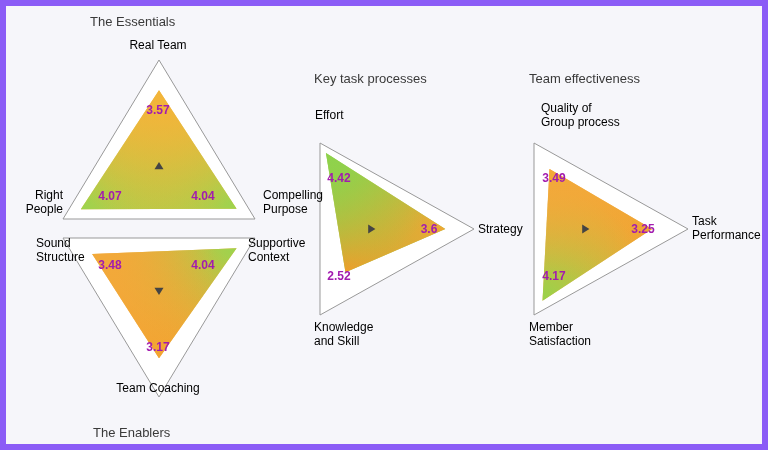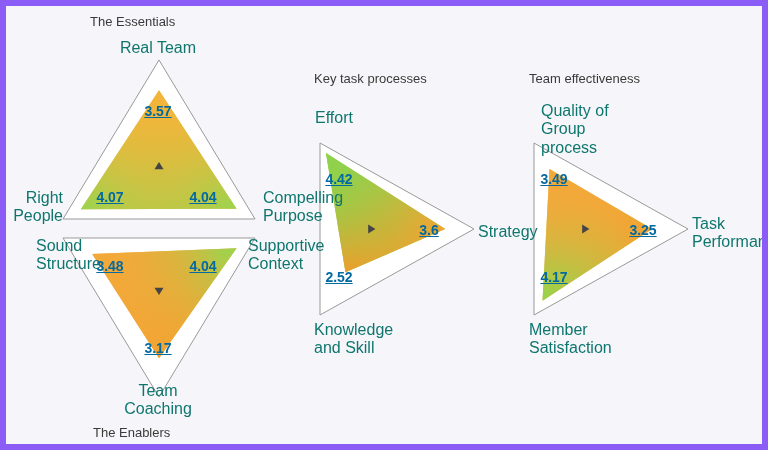--- a/index.html
+++ b/index.html
@@ -1,22 +1,22 @@
 <!DOCTYPE html>
 <html><head>
 <meta charset="utf-8">
 <style>
   * { box-sizing: border-box; margin: 0; padding: 0; }
   html,body { width: 768px; height: 450px; }
   body { font-family: "Liberation Sans", sans-serif; background: #ecebf3; }
   .stage { position: relative; width: 768px; height: 450px; background: #f6f6fa; overflow: hidden; border: 6px solid #8b5cf6; }
   .stage svg { position: absolute; left: 0; top: 0; }
   .title { position: absolute; font-size: 13px; color: #3a3a3a; white-space: pre-line; }
-  .lbl { position: absolute; font-size: 16px; color: #0f766e; line-height: 1.15; white-space: pre-line; }
-  .val { position: absolute; font-size: 14px; font-weight: bold; color: #0369a1; width: 50px; text-align: center; text-decoration: underline; }
+  .lbl { position: absolute; font-size: 12px; color: #000000; line-height: 1.15; white-space: pre-line; }
+  .val { position: absolute; font-size: 12px; font-weight: bold; color: #a21caf; width: 50px; text-align: center; }
   .c { text-align: center; }
   .r { text-align: right; }
 </style>
 </head>
 <body>
 
 <div class="stage">
 
   <svg id="chart-canvas" width="768" height="450" viewBox="0 0 768 450">
       <defs>

